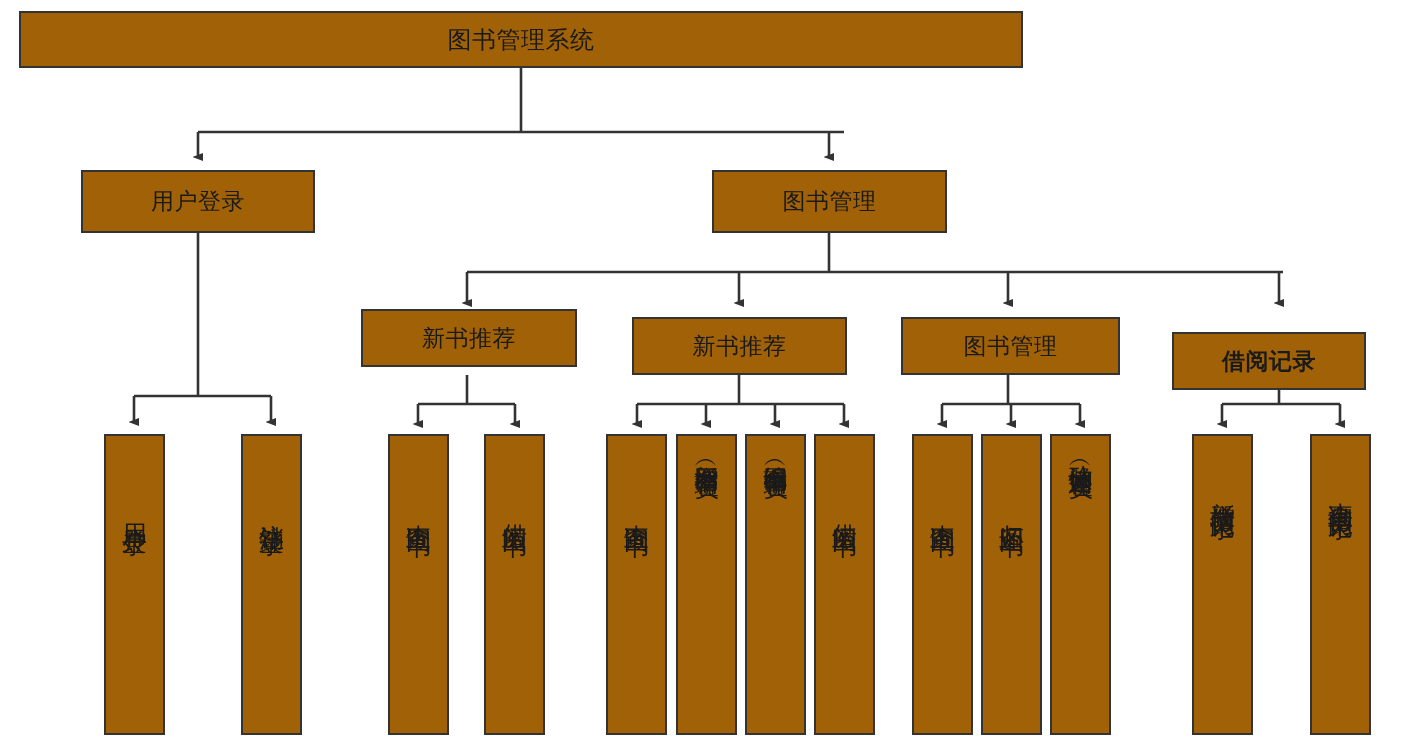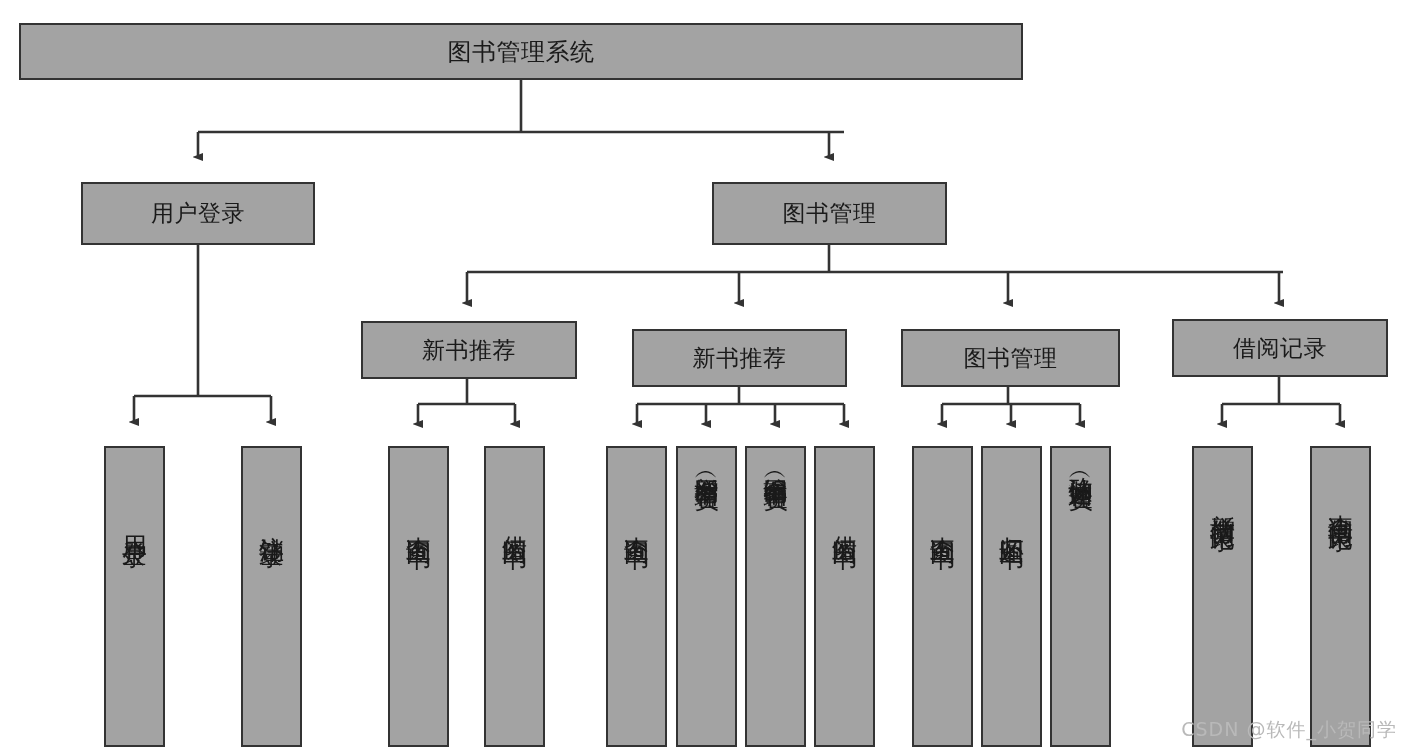--- a/index.html
+++ b/index.html
@@ -23,27 +23,26 @@
     position: absolute;
     left: 0;
     top: 0;
     width: 1405px;
     height: 747px;
     pointer-events: none;
   }
   .node {
     position: absolute;
     box-sizing: border-box;
-    background: #a3a3a3;
+    background: #a16207;
     border: 2.6px solid #333333;
     display: flex;
     align-items: center;
     justify-content: center;
     overflow: hidden;
-    margin-top: 12px;
   }
   .node .label {
     color: #1a1a1a;
     line-height: 1.0;
     white-space: nowrap;
     letter-spacing: 0.5px;
   }
   .node.horiz .label {
     font-size: 23px;
   }
@@ -154,21 +153,21 @@
 
   <div class="node horiz" style="left:361px; top:309px; width:216px; height:58px;">
     <span class="label">新书推荐</span>
   </div>
   <div class="node horiz" style="left:632px; top:317px; width:215px; height:58px;">
     <span class="label">新书推荐</span>
   </div>
   <div class="node horiz" style="left:901px; top:317px; width:219px; height:58px;">
     <span class="label">图书管理</span>
   </div>
-  <div class="node horiz" style="left:1172px; top:307px; width:216px; height:58px;">
+  <div class="node horiz" style="left:1172px; top:332px; width:194px; height:58px;font-weight:bold;">
     <span class="label">借阅记录</span>
   </div>
 
   <div class="node vert mid" style="left:104px; top:434px; width:61px; height:301px;">
     <span class="label">用户登录</span>
   </div>
   <div class="node vert mid" style="left:241px; top:434px; width:61px; height:301px;">
     <span class="label">注销登录</span>
   </div>
 
@@ -202,14 +201,13 @@
     <span class="label">确认归还（管理员）</span>
   </div>
 
   <div class="node vert midsm" style="left:1192px; top:434px; width:61px; height:301px;">
     <span class="label">新增借阅记录</span>
   </div>
   <div class="node vert midsm" style="left:1310px; top:434px; width:61px; height:301px;">
     <span class="label">查询借阅记录</span>
   </div>
 
-  <div id="watermark">CSDN @软件_小贺同学</div>
 </div>
 
 </body></html>

